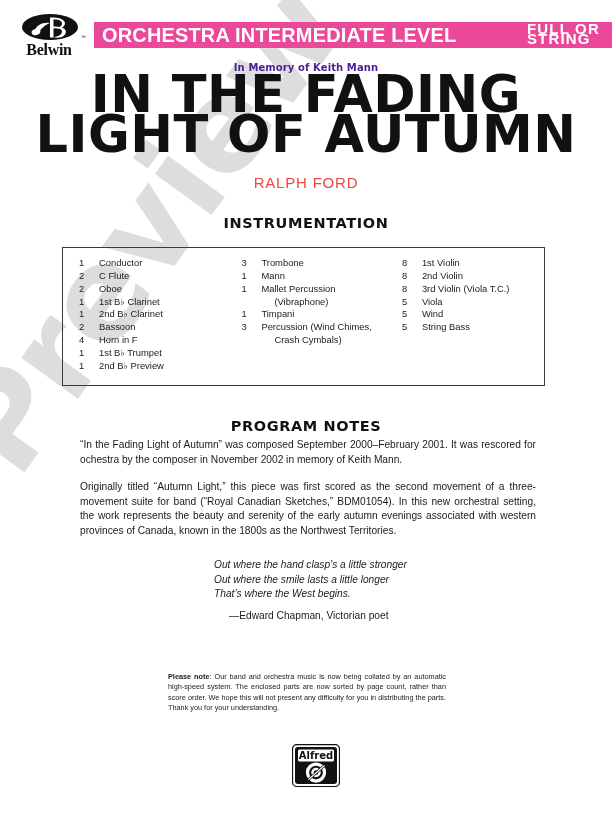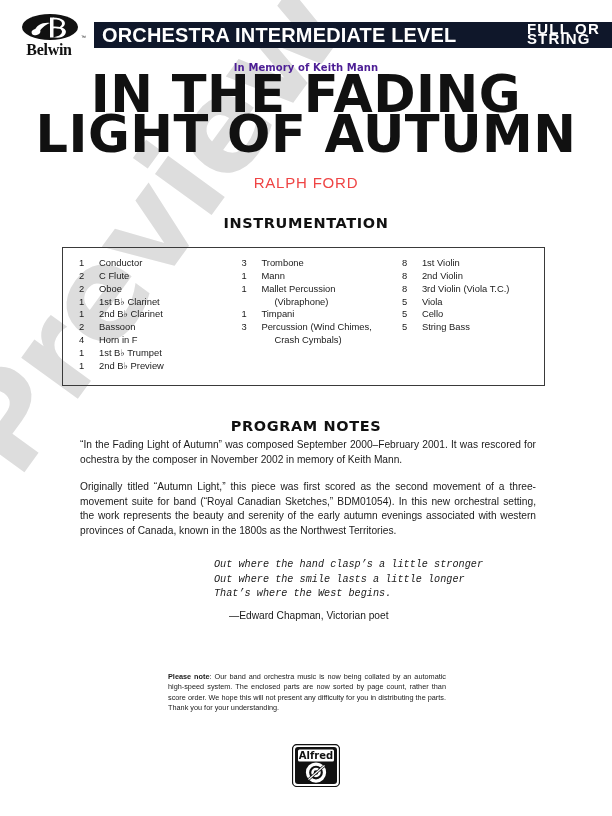--- a/index.html
+++ b/index.html
@@ -86,21 +86,21 @@
     font-size: 5px;
     color: #111;
   }
 
   .banner {
     position: absolute;
     left: 94px;
     top: 22px;
     width: 518px;
     height: 26px;
-    background: #0f172a;
+    background: #ec4899;
   }
   .banner-title {
     position: absolute;
     left: 8px;
     top: 2px;
     font-family: "Liberation Sans Narrow", "Liberation Sans", sans-serif;
     font-weight: bold;
     font-size: 21px;
     line-height: 22px;
     letter-spacing: 0.2px;
@@ -229,21 +229,21 @@
   }
   .notes p:last-child { margin-bottom: 0; }
 
   .poem {
     position: absolute;
     left: 214px;
     top: 558px;
     z-index: 10;
   }
   .poem-line {
-    font-family: Liberation Mono, monospace;
+    font-family: Liberation Sans, sans-serif;
     font-style: italic;
     font-size: 10.2px;
     line-height: 14.5px;
     color: #1a1a1a;
     white-space: nowrap;
   }
   .attribution {
     position: absolute;
     left: 229px;
     top: 610px;
@@ -404,21 +404,21 @@
         <div class="instr-row">
           <span class="instr-qty">8</span>
           <span class="instr-name">3rd Violin (Viola T.C.)</span>
         </div>
         <div class="instr-row">
           <span class="instr-qty">5</span>
           <span class="instr-name">Viola</span>
         </div>
         <div class="instr-row">
           <span class="instr-qty">5</span>
-          <span class="instr-name">Cello</span>
+          <span class="instr-name">Wind</span>
         </div>
         <div class="instr-row">
           <span class="instr-qty">5</span>
           <span class="instr-name">String Bass</span>
         </div>
       </div>
   </div>
 </div>
 
 <div class="section-heading" id="program-notes-heading">PROGRAM NOTES</div>

